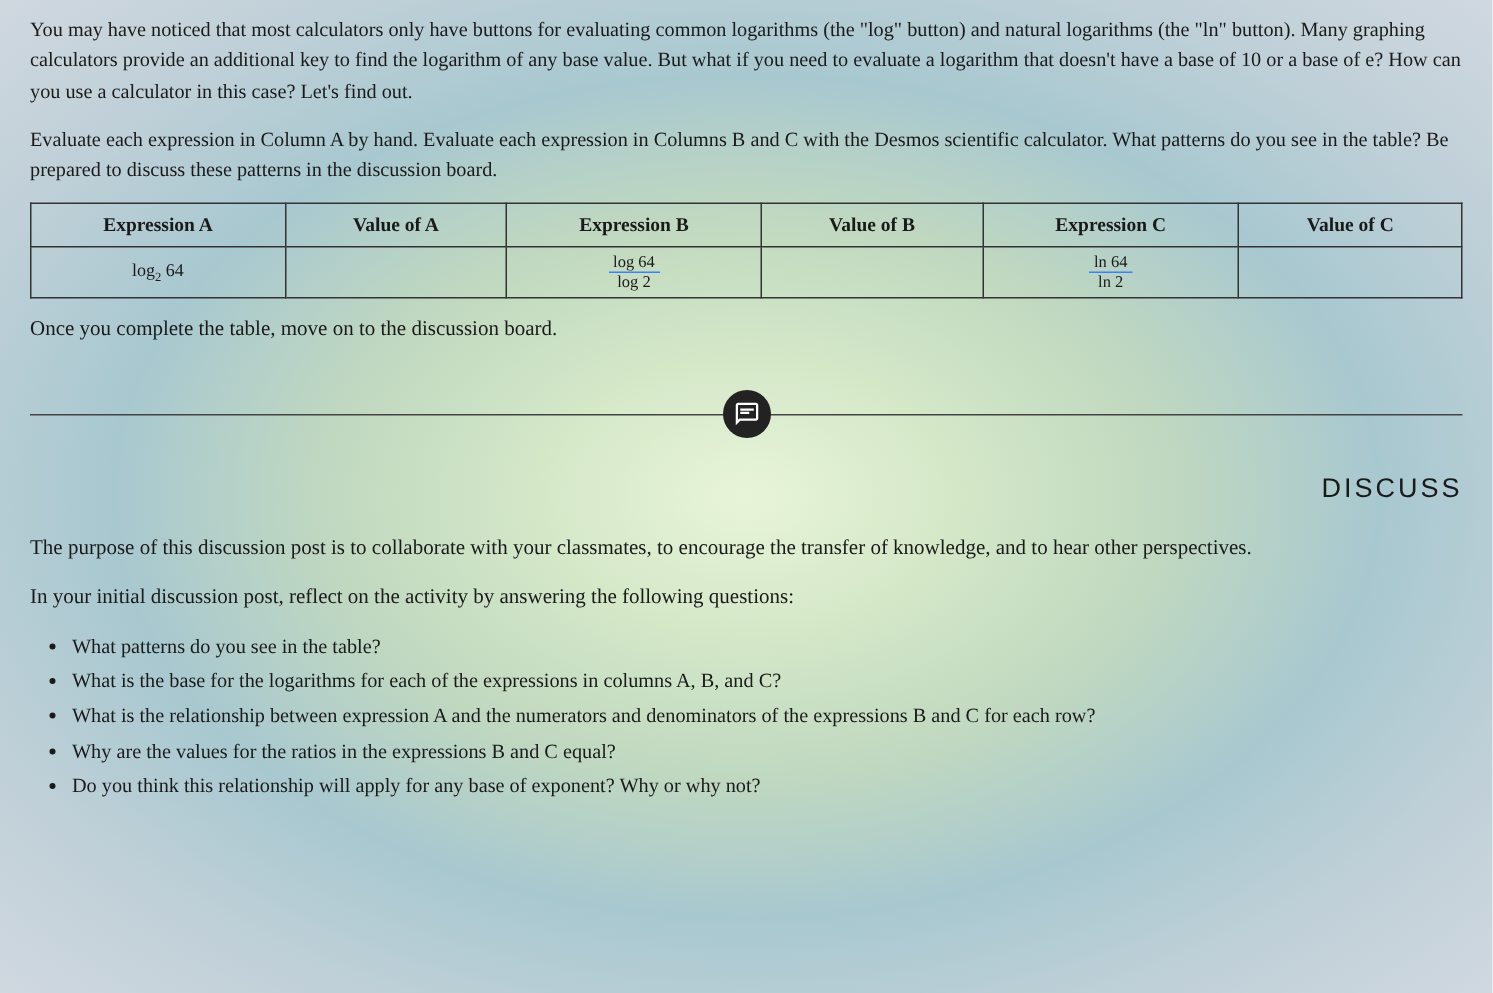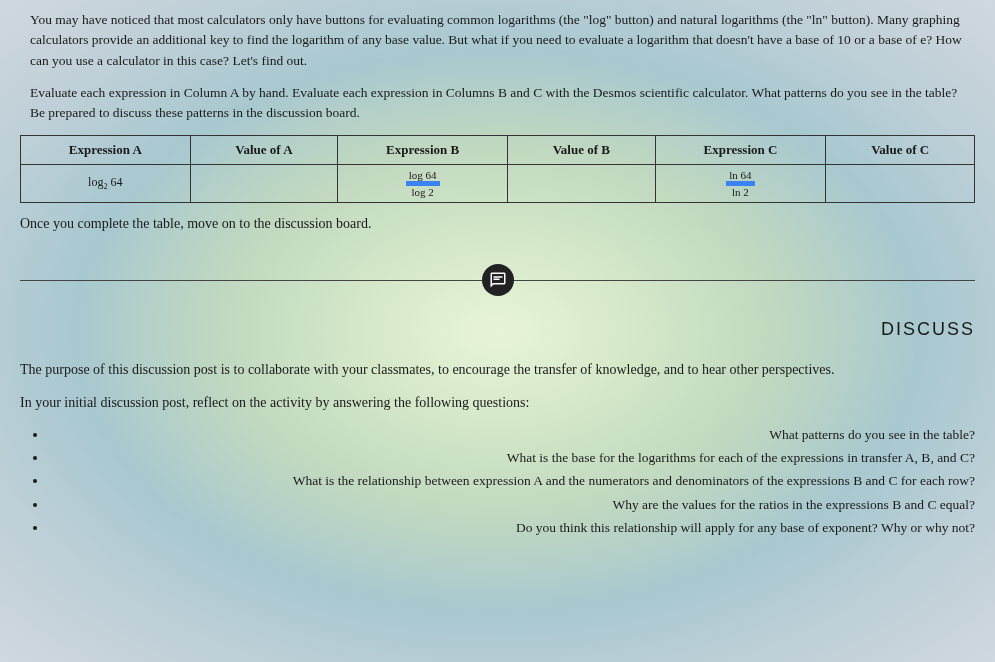--- a/index.html
+++ b/index.html
@@ -41,21 +41,21 @@
     }
     .frac {
       display: inline-block;
       text-align: center;
       vertical-align: middle;
       font-size: 11px;
       line-height: 1.1;
     }
     .frac .num {
       display: block;
-      border-bottom: 5px solid #3b82f6;
+      border-bottom: 1px solid #3b82f6;
       padding: 0 3px;
     }
     .frac .den {
       display: block;
       padding: 0 3px;
     }
     .sub {
       font-size: 0.7em;
       vertical-align: sub;
     }
@@ -96,29 +96,27 @@
       text-align: right;
       font-size: 18px;
       letter-spacing: 2px;
       font-weight: normal;
       margin: 10px 0 16px 0;
       font-family: Arial, sans-serif;
     }
     ul {
       margin-left: 28px;
       margin-top: 8px;
-      text-align: right;
     }
     ul li {
       margin-bottom: 3px;
       font-size: 13.5px;
     }
     .intro {
       font-size: 13.5px;
-      margin-left: 10px;
     }
   </style>
 </head>
 <body>
 
 <p class="intro">You may have noticed that most calculators only have buttons for evaluating common logarithms (the "log" button) and natural logarithms (the "ln" button). Many graphing calculators provide an additional key to find the logarithm of any base value. But what if you need to evaluate a logarithm that doesn't have a base of 10 or a base of e? How can you use a calculator in this case? Let's find out.</p>
 <p class="intro">Evaluate each expression in Column A by hand. Evaluate each expression in Columns B and C with the Desmos scientific calculator. What patterns do you see in the table? Be prepared to discuss these patterns in the discussion board.</p>
 
 <table>
   <thead>
@@ -154,17 +152,17 @@
   </span>
 </div>
 
 <h2 class="discuss-title">DISCUSS</h2>
 
 <p>The purpose of this discussion post is to collaborate with your classmates, to encourage the transfer of knowledge, and to hear other perspectives.</p>
 <p>In your initial discussion post, reflect on the activity by answering the following questions:</p>
 
 <ul id="question-list">
     <li>What patterns do you see in the table?</li>
-    <li>What is the base for the logarithms for each of the expressions in transfer A, B, and C?</li>
+    <li>What is the base for the logarithms for each of the expressions in columns A, B, and C?</li>
     <li>What is the relationship between expression A and the numerators and denominators of the expressions B and C for each row?</li>
     <li>Why are the values for the ratios in the expressions B and C equal?</li>
     <li>Do you think this relationship will apply for any base of exponent? Why or why not?</li>
   </ul>
 
 </body></html>

